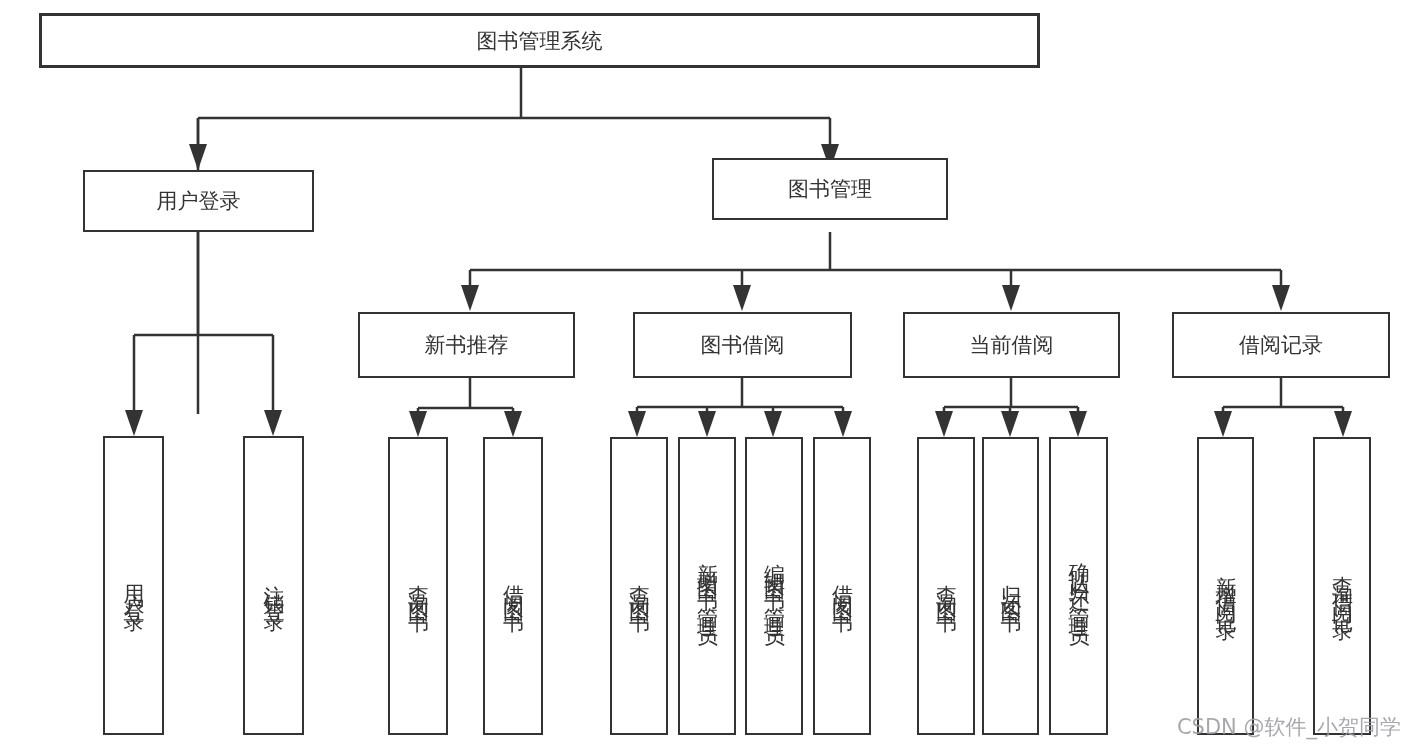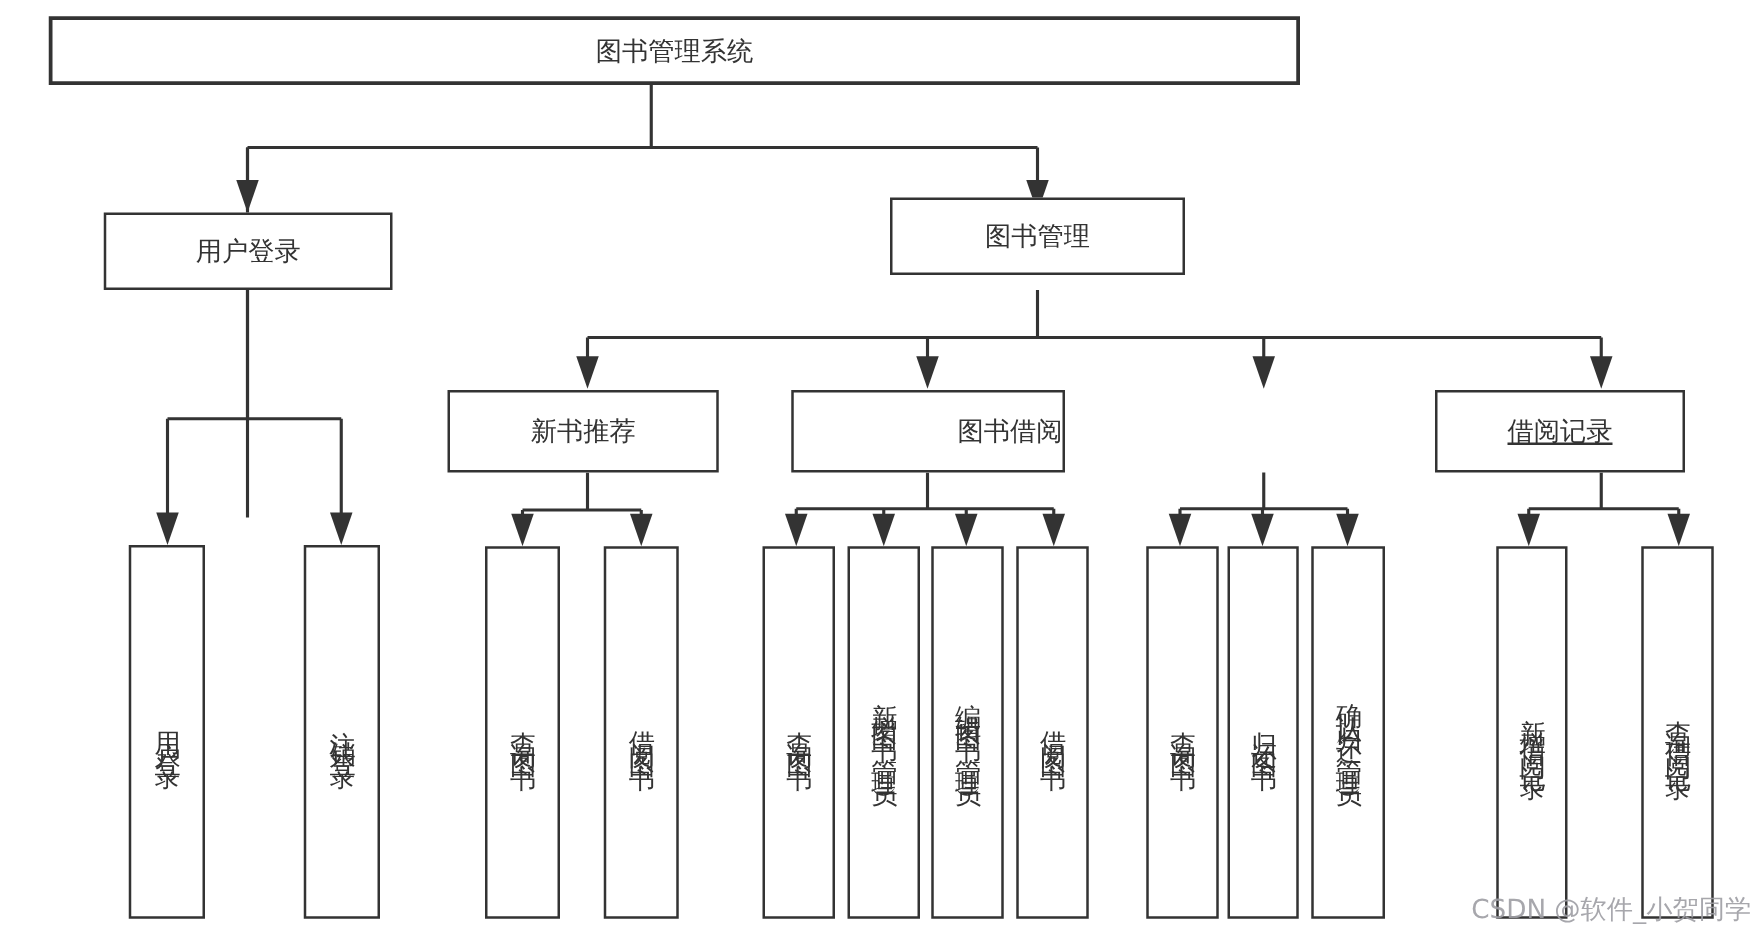--- a/index.html
+++ b/index.html
@@ -116,24 +116,27 @@
   <div class="node" style="left:83px; top:170px; width:231px; height:62px;">
     <span class="hlbl">用户登录</span>
   </div>
   <div class="node" style="left:712px; top:158px; width:236px; height:62px;">
     <span class="hlbl">图书管理</span>
   </div>
 
   <div class="node" style="left:358px; top:312px; width:217px; height:66px;">
     <span class="hlbl">新书推荐</span>
   </div>
-  <div class="node" style="left:633px; top:312px; width:219px; height:66px;justify-content:flex-end;">
+  <div class="node" style="left:633px; top:312px; width:219px; height:66px;">
     <span class="hlbl">图书借阅</span>
   </div>
-  <div class="node" style="left:1148px; top:312px; width:200px; height:66px;text-decoration:underline;">
+  <div class="node" style="left:903px; top:312px; width:217px; height:66px;">
+    <span class="hlbl">当前借阅</span>
+  </div>
+  <div class="node" style="left:1172px; top:312px; width:218px; height:66px;">
     <span class="hlbl">借阅记录</span>
   </div>
 
   <div class="node" style="left:103px; top:436px; width:61px; height:299px;">
     <span class="vlbl">用户登录</span>
   </div>
   <div class="node" style="left:243px; top:436px; width:61px; height:299px;">
     <span class="vlbl">注销登录</span>
   </div>
 

